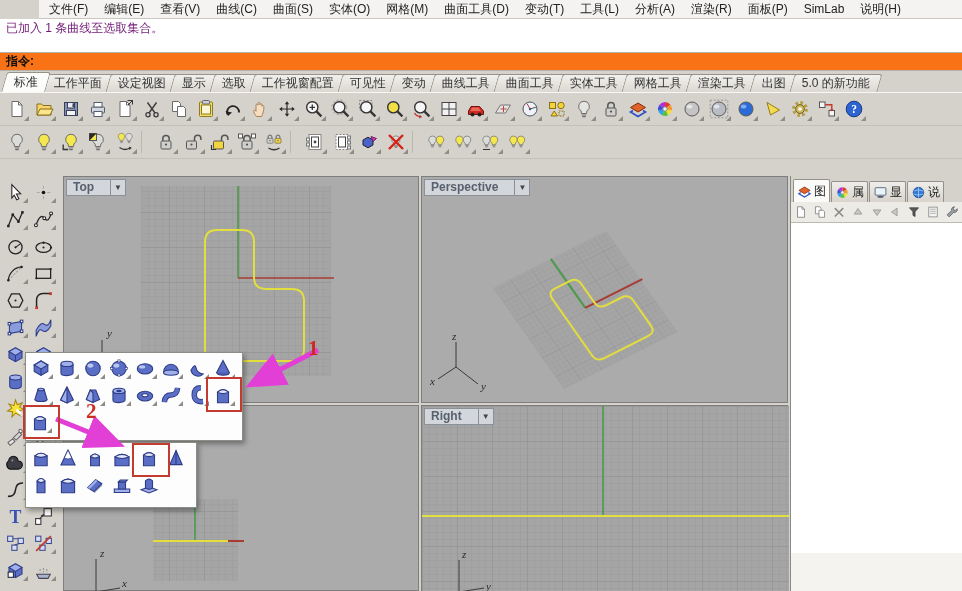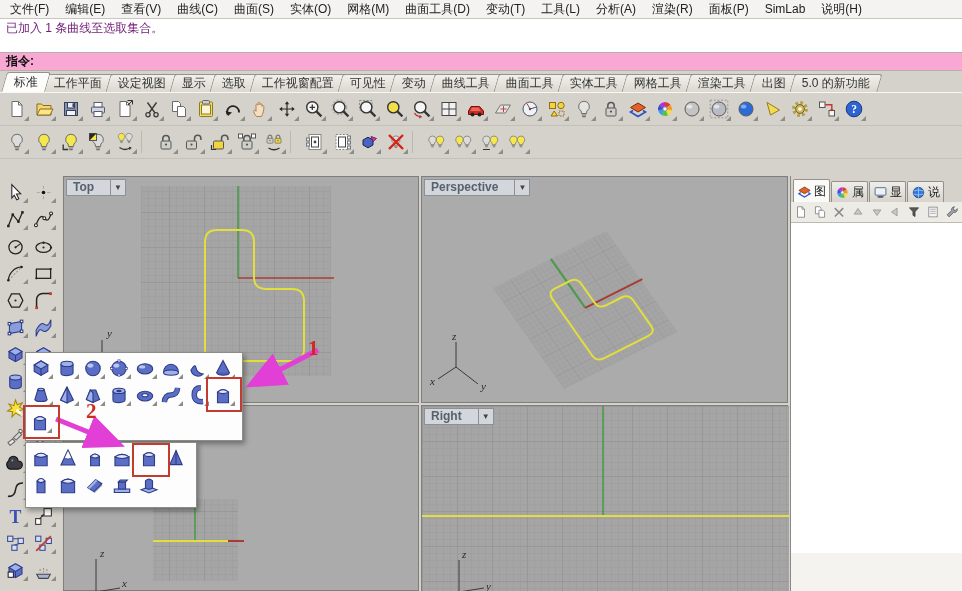--- a/index.html
+++ b/index.html
@@ -1,23 +1,23 @@
 <!DOCTYPE html>
 <html><head>
 <meta charset="utf-8">
 <style>
   html,body{margin:0;padding:0;}
   .app{position:relative;width:962px;height:591px;background:#d5d2cb;font-family:"Liberation Sans",sans-serif;overflow:hidden;user-select:none;}
   
-  .menubar{display:flex;align-items:center;height:18px;background:#f4f3f1;border-bottom:1px solid #c9c6bf;padding:0 2px;}
+  .menubar{display:flex;align-items:center;height:18px;background:#f4f3f1;border-bottom:1px solid #c9c6bf;padding:0 2px;margin-left:39px;}
   .menu-item{font-size:12px;color:#222;padding:1px 8px;cursor:default;white-space:nowrap;}
   
   .cmdbox{height:34px;background:#ffffff;border-bottom:1px solid #b5b2aa;padding:2px 6px;box-sizing:border-box;}
   .cmd-history{font-size:12px;color:#701a75;line-height:15px;}
-  .cmd-prompt-row{height:17px;background:#f9a8d4;border-bottom:1px solid #b5b2aa;display:flex;align-items:flex-end;padding:0 6px;}
+  .cmd-prompt-row{height:17px;background:#f97316;border-bottom:1px solid #b5b2aa;display:flex;align-items:flex-end;padding:0 6px;}
   .cmd-prompt{font-size:12px;font-weight:bold;color:#111;}
   .cmd-input{flex:1;height:14px;margin-left:4px;}
   
   .tabbar{display:flex;align-items:flex-end;height:21px;background:#d5d2cb;padding-left:4px;border-bottom:1px solid #f8f7f5;}
   .tab{font-size:12px;color:#333;background:linear-gradient(#f1f0ed,#dcd8d0);border:1px solid #97938b;border-bottom:none;height:17px;line-height:17px;padding:0 9px;margin-right:-4px;transform:skewX(-16deg);border-radius:3px 3px 0 0;cursor:default;}
   .tab>span{display:inline-block;transform:skewX(16deg);}
   .tab.active{background:#fcfcfb;position:relative;z-index:2;height:19px;line-height:19px;}
   
   .toolbar{display:flex;align-items:center;height:32px;background:#d5d2cb;padding:0 3px;border-bottom:1px solid #c4c1ba;}
   .tbtn{width:27px;height:28px;border:none;background:transparent;padding:0;display:flex;align-items:center;justify-content:center;position:relative;cursor:default;}

